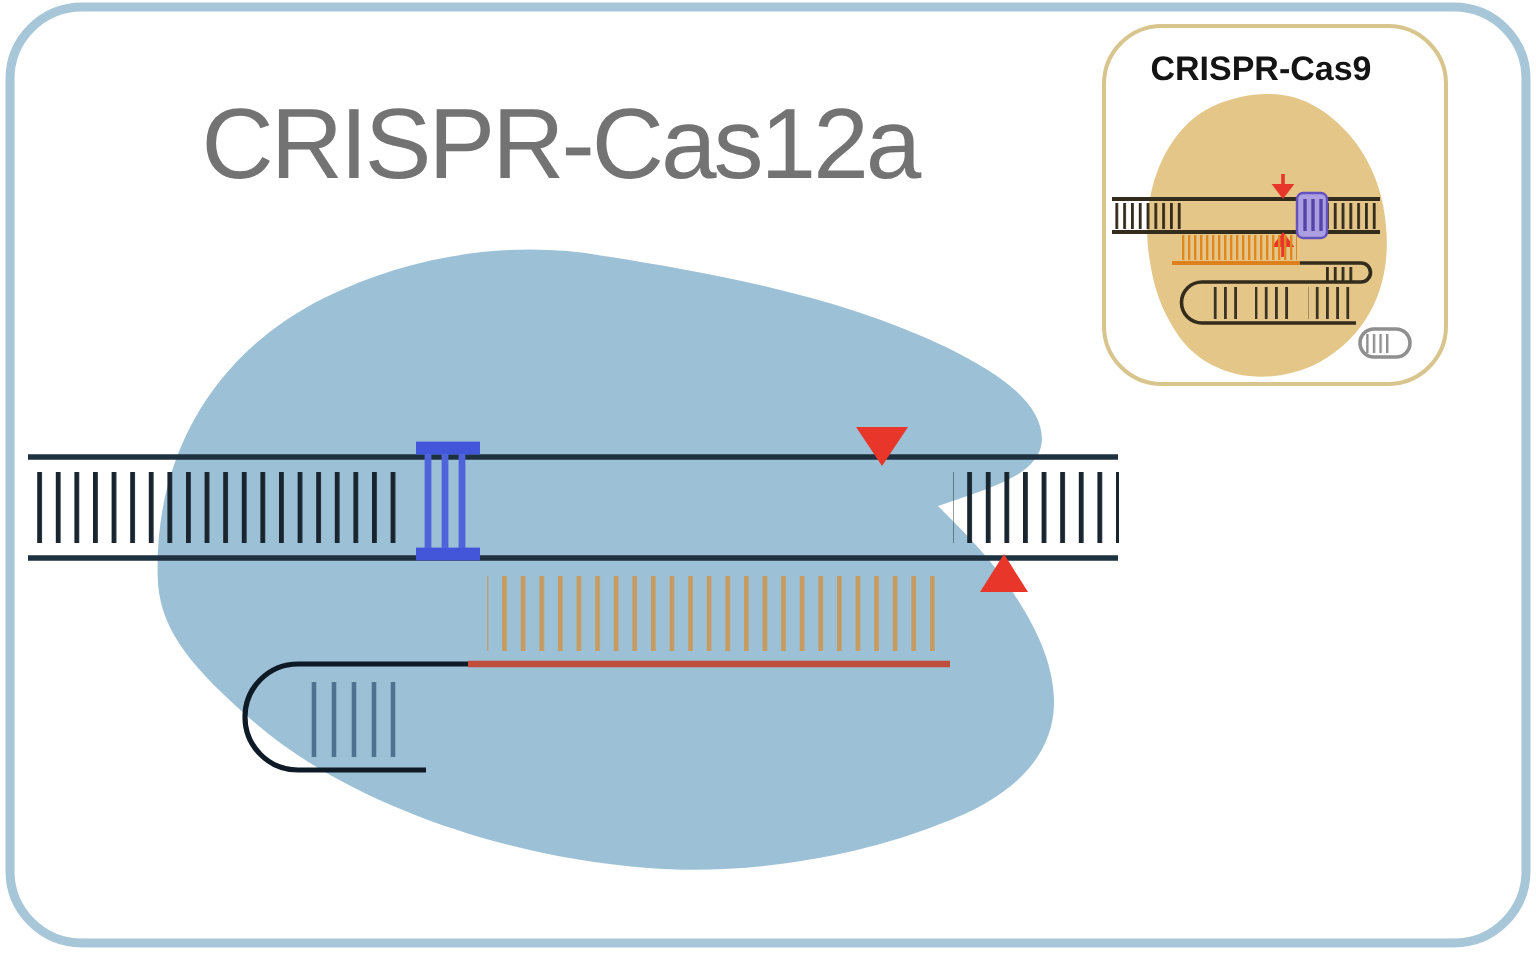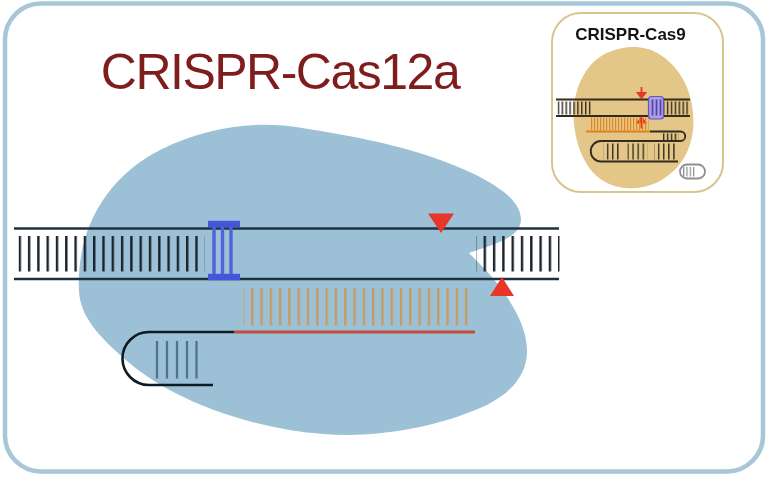--- a/index.html
+++ b/index.html
@@ -4,21 +4,21 @@
 <style>
   html,body { margin:0; padding:0; background:#ffffff; }
   .stage {
     position:relative; width:768px; height:479px; background:#ffffff;
     font-family:"Liberation Sans", sans-serif; overflow:hidden;
   }
   .stage svg { position:absolute; left:0; top:0; }
   .main-title {
     position:absolute; left:88px; top:46px; width:384px;
     text-align:center; font-size:50px; font-weight:400; letter-spacing:-1.5px;
-    color:#7f1d1d; line-height:1.05; white-space:nowrap;
+    color:#737373; line-height:1.05; white-space:nowrap;
   }
   .inset-title {
     position:absolute; left:552px; top:26px; width:157px;
     text-align:center; font-size:17px; font-weight:700; color:#141414;
     line-height:1.1; white-space:nowrap;
   }
 </style>
 </head>
 <body>
 

